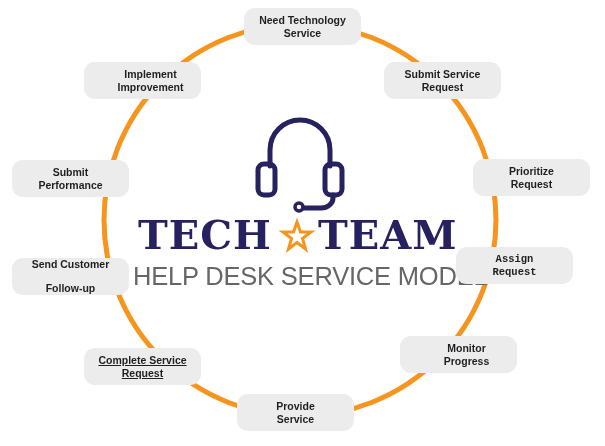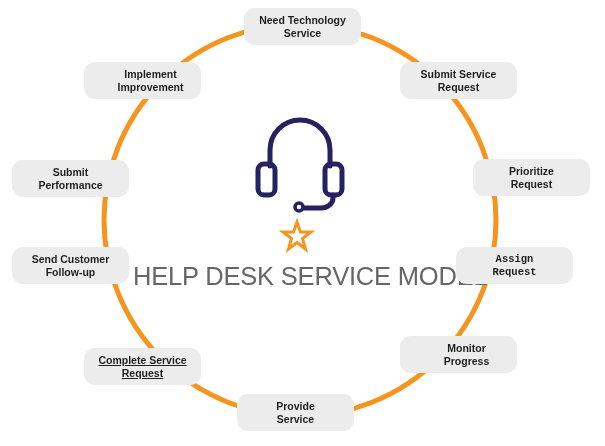--- a/index.html
+++ b/index.html
@@ -47,33 +47,37 @@
   <svg width="605" height="446" style="position:absolute;left:0;top:0;">
     <g fill="none" stroke="#26215f" stroke-width="5" stroke-linecap="round" stroke-linejoin="round">
       <path d="M270 166 L270 150 A30 30 0 0 1 330 150 L330 166"></path>
       <rect x="258" y="164" width="17" height="31" rx="6"></rect>
       <rect x="325" y="164" width="17" height="31" rx="6"></rect>
       <path d="M333 195 L333 198 A12 10 0 0 1 321 208 L304 208"></path>
     </g>
     <circle cx="299" cy="207" r="4" fill="none" stroke="#26215f" stroke-width="3.5"></circle>
   </svg>
 
+  <div class="title-main">
+    <span class="tech">TECH</span>
+    <span class="team">TEAM</span>
+  </div>
 
   <svg width="605" height="446" style="position:absolute;left:0;top:0;">
     <polygon points="297,222 300.5,232 311,232 302.5,238.5 305.5,249 297,242.5 288.5,249 291.5,238.5 283,232 293.5,232" fill="none" stroke="#f7941d" stroke-width="3" stroke-linejoin="miter"></polygon>
   </svg>
 
   <div class="subtitle">HELP DESK SERVICE MODEL</div>
 
   <div class="step" style="left:244px; top:8px;">
     <span>Need Technology</span>
     <span>Service</span>
   </div>
 
-  <div class="step" style="left:400px; top:62px;">
+  <div class="step" style="left:384px; top:62px;">
     <span>Submit Service</span>
     <span>Request</span>
   </div>
 
   <div class="step" style="left:473px; top:159px;">
     <span>Prioritize</span>
     <span>Request</span>
   </div>
 
   <div class="step" style="left:456px; top:247px;font-family:Liberation Mono, monospace;">
@@ -89,21 +93,21 @@
   <div class="step" style="left:237px; top:394px;">
     <span>Provide</span>
     <span>Service</span>
   </div>
 
   <div class="step" style="left:84px; top:348px;text-decoration:underline;">
     <span>Complete Service</span>
     <span>Request</span>
   </div>
 
-  <div class="step" style="left:12px; top:247px;">
+  <div class="step" style="left:12px; top:258px;justify-content:space-between;">
     <span>Send Customer</span>
     <span>Follow-up</span>
   </div>
 
   <div class="step" style="left:12px; top:160px;">
     <span>Submit</span>
     <span>Performance</span>
   </div>
 
   <div class="step" style="left:84px; top:62px;padding-left:16px;">

